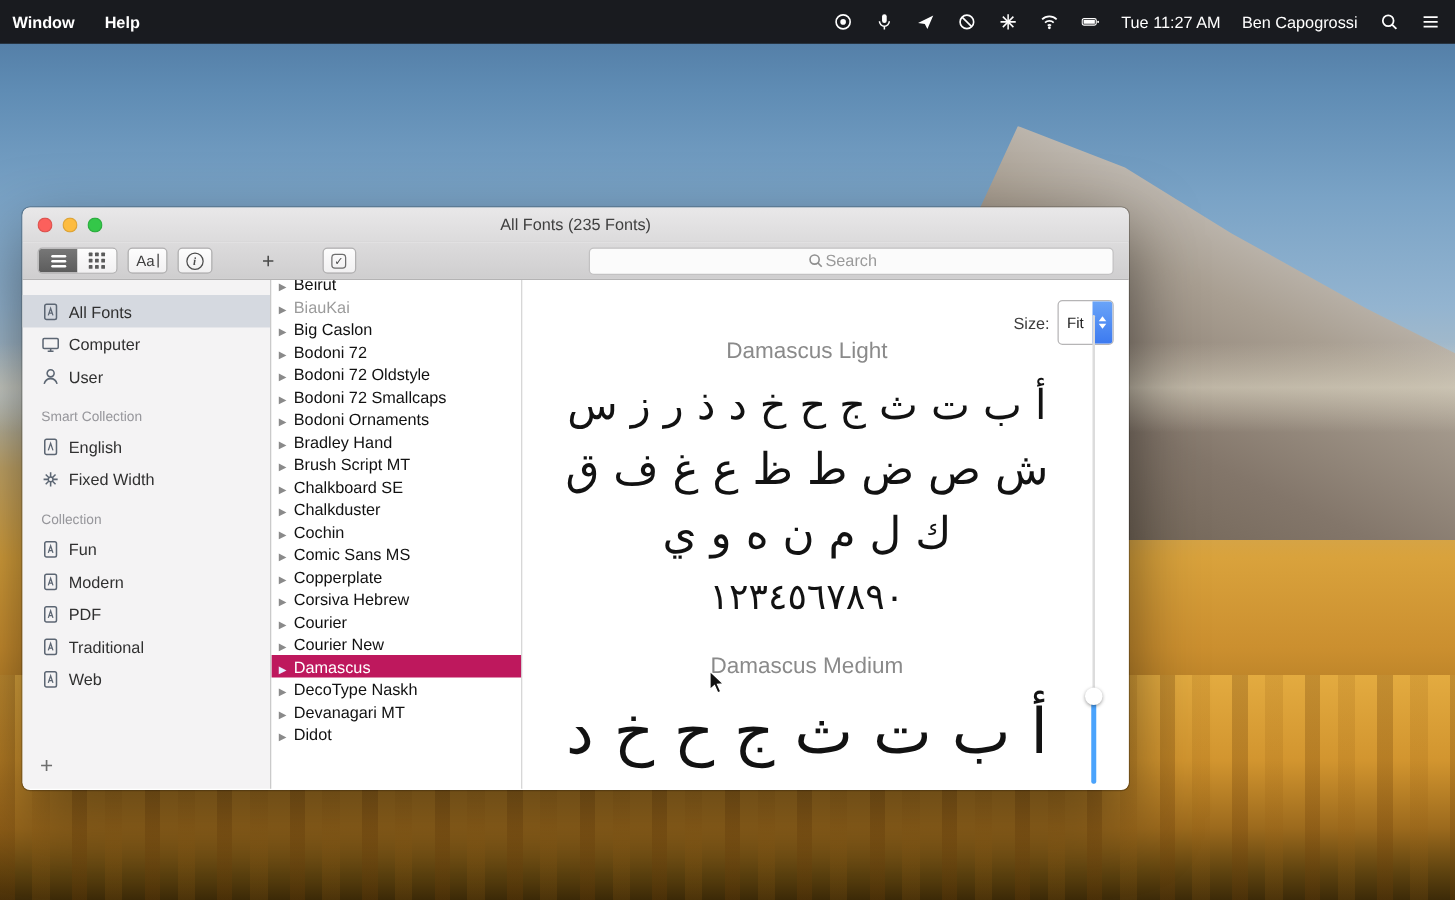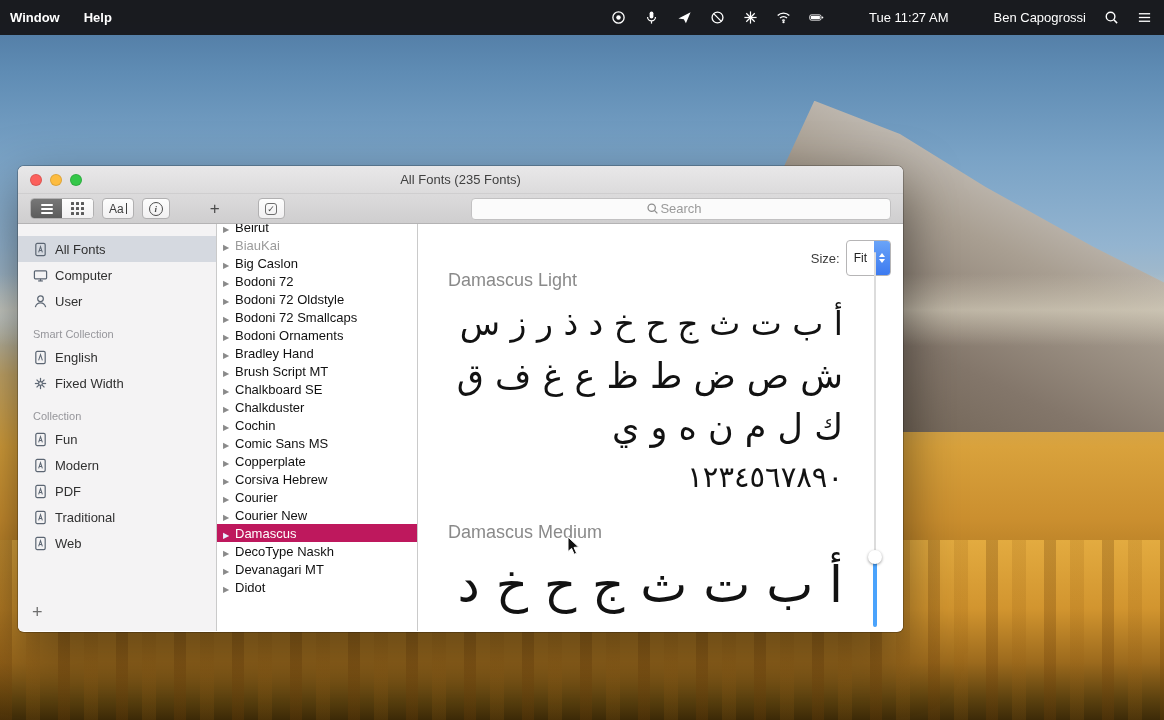--- a/index.html
+++ b/index.html
@@ -25,21 +25,21 @@
 
   
   .menubar { position:absolute; top:0; left:0; right:0; height:35px;
     background: rgba(22,22,24,.95); color:#fff; display:flex; align-items:center;
     font-size:13px; z-index:50; }
   .menubar .menus { display:flex; gap:24px; padding-left:10px; font-weight:bold; }
   .menubar .menus span { cursor:default; }
   .menubar .status { margin-left:auto; display:flex; align-items:center; gap:17px; padding-right:12px; }
   .mb-icon { display:inline-flex; width:16px; height:16px; align-items:center; justify-content:center; }
   .mb-icon svg { width:15px; height:15px; }
-  .mb-text { font-size:13px;margin-left:28px; }
+  .mb-text { font-size:13px; }
 
   
   .window { position:absolute; left:18px; top:166px; width:885px; height:466px;
     border-radius:6px; background:#fff; box-shadow: 0 22px 55px rgba(0,0,0,.5), 0 0 0 1px rgba(0,0,0,.22);
     overflow:hidden; z-index:10; }
   .titlebar { height:28px; background:linear-gradient(180deg,#e9e8e9,#dcdbdc);
     border-bottom:1px solid #cfcecf; position:relative; display:flex; align-items:center; }
   .lights { display:flex; gap:8px; padding-left:12px; }
   .light { width:12px; height:12px; border-radius:50%; }
   .light.red { background:#fc605c; border:1px solid rgba(0,0,0,.12); }
@@ -94,21 +94,21 @@
 
   
   .preview { flex:1; background:#fff; position:relative; overflow:hidden; }
   .size-ctl { position:absolute; top:16px; right:12px; display:flex; align-items:center; gap:6px; font-size:13px; color:#3c3c3c; }
   .popup { display:flex; height:36px; border:1px solid #b6b5b6; border-radius:4px; overflow:hidden; background:#fff; }
   .popup-label { padding:0 7px; font-size:12px; color:#222; display:flex; align-items:center; }
   .popup-arrows { width:16px; background:linear-gradient(180deg,#6aa4f8,#3c7af0); display:flex; flex-direction:column; align-items:center; justify-content:center; gap:2px; }
   .tri-up { width:0; height:0; border-left:3.5px solid transparent; border-right:3.5px solid transparent; border-bottom:4px solid #fff; }
   .tri-down { width:0; height:0; border-left:3.5px solid transparent; border-right:3.5px solid transparent; border-top:4px solid #fff; }
 
-  .preview-inner { padding:44px 60px 0 30px; }
+  .preview-inner { padding:44px 60px 0 30px; text-align:center; }
   .sec-title { font-size:18px; color:#8a8a8a; font-weight:normal; line-height:24px; }
   .pline { direction:rtl; font-family:"DejaVu Sans", sans-serif; color:#121212; }
   .s0-l0 { font-size:33px; line-height:52px; margin-top:6px; }
   .s0-l1 { font-size:35px; line-height:52px; }
   .s0-l2 { font-size:35px; line-height:50px; }
   .s0-l3 { font-size:29px; line-height:50px; letter-spacing:7px; }
   .sec2 { margin-top:18px; }
   .s1-l0 { font-size:50px; line-height:70px; margin-top:6px; }
 
   .vslider { position:absolute; right:26px; top:28px; bottom:4px; width:4px; }

